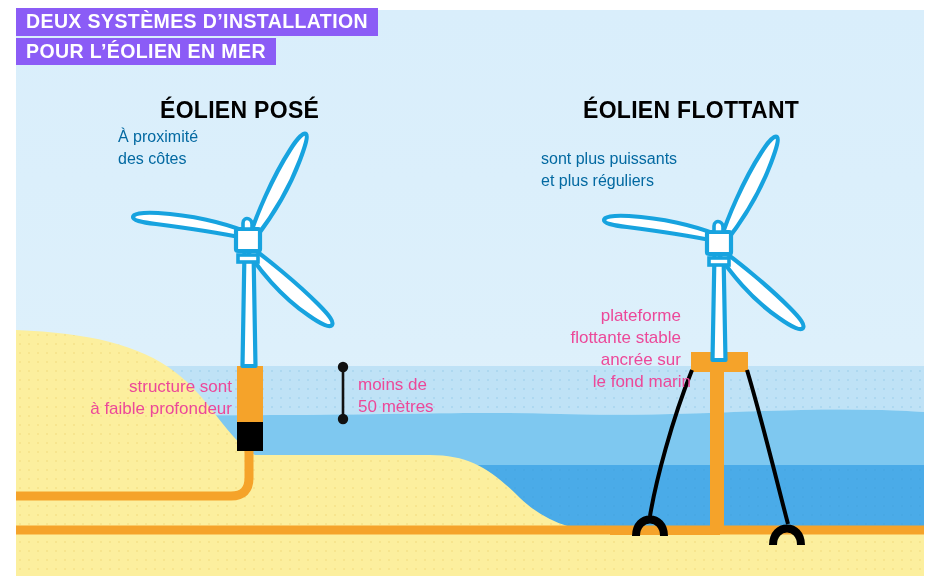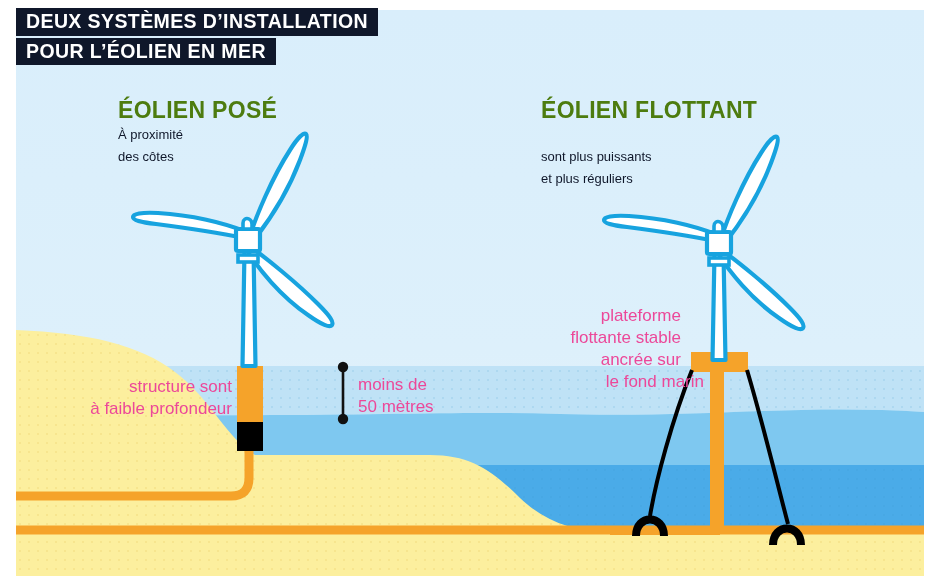--- a/index.html
+++ b/index.html
@@ -34,39 +34,40 @@
   }
   #title-block {
     position: absolute;
     left: 16px;
     top: 8px;
     display: flex;
     flex-direction: column;
     align-items: flex-start;
   }
   #title-block .tline {
-    background: #0f172a;
+    background: #8b5cf6;
     color: #ffffff;
     font-weight: bold;
     font-size: 19.5px;
     letter-spacing: 0.4px;
     padding: 3px 10px 4px 10px;
     line-height: 1.06;
   }
   #title-block .tline2 { margin-top: 2px; }
 
   .sec-title {
-    color: #4d7c0f;
+    color: #000000;
     font-weight: bold;
     font-size: 23px;
     letter-spacing: 0.3px;
+    margin-left: 42px;
   }
   .sec-sub {
-    color: #0f172a;
-    font-size: 13px;
+    color: #0369a1;
+    font-size: 16px;
     line-height: 1.25;
   }
   .anno {
     color: #ec4899;
     font-size: 17px;
     line-height: 1.3;
   }
   .anno.right { text-align: right; }
 </style>
 </head>
@@ -176,15 +177,15 @@
 
   <div class="txt anno right" style="left:36px; top:376px; width:196px;">structure sont</div>
   <div class="txt anno right" style="left:36px; top:398px; width:196px;">à faible profondeur</div>
 
   <div class="txt anno" style="left:358px; top:374px;">moins de</div>
   <div class="txt anno" style="left:358px; top:396px;">50 mètres</div>
 
   <div class="txt anno right" style="left:466px; top:305px; width:215px;">plateforme</div>
   <div class="txt anno right" style="left:466px; top:327px; width:215px;">flottante stable</div>
   <div class="txt anno right" style="left:466px; top:349px; width:215px;">ancrée sur</div>
-  <div class="txt anno right" style="left:489px; top:371px; width:215px;">le fond marin</div>
+  <div class="txt anno right" style="left:476px; top:371px; width:215px;">le fond marin</div>
 
 </div>
 
 </body></html>

